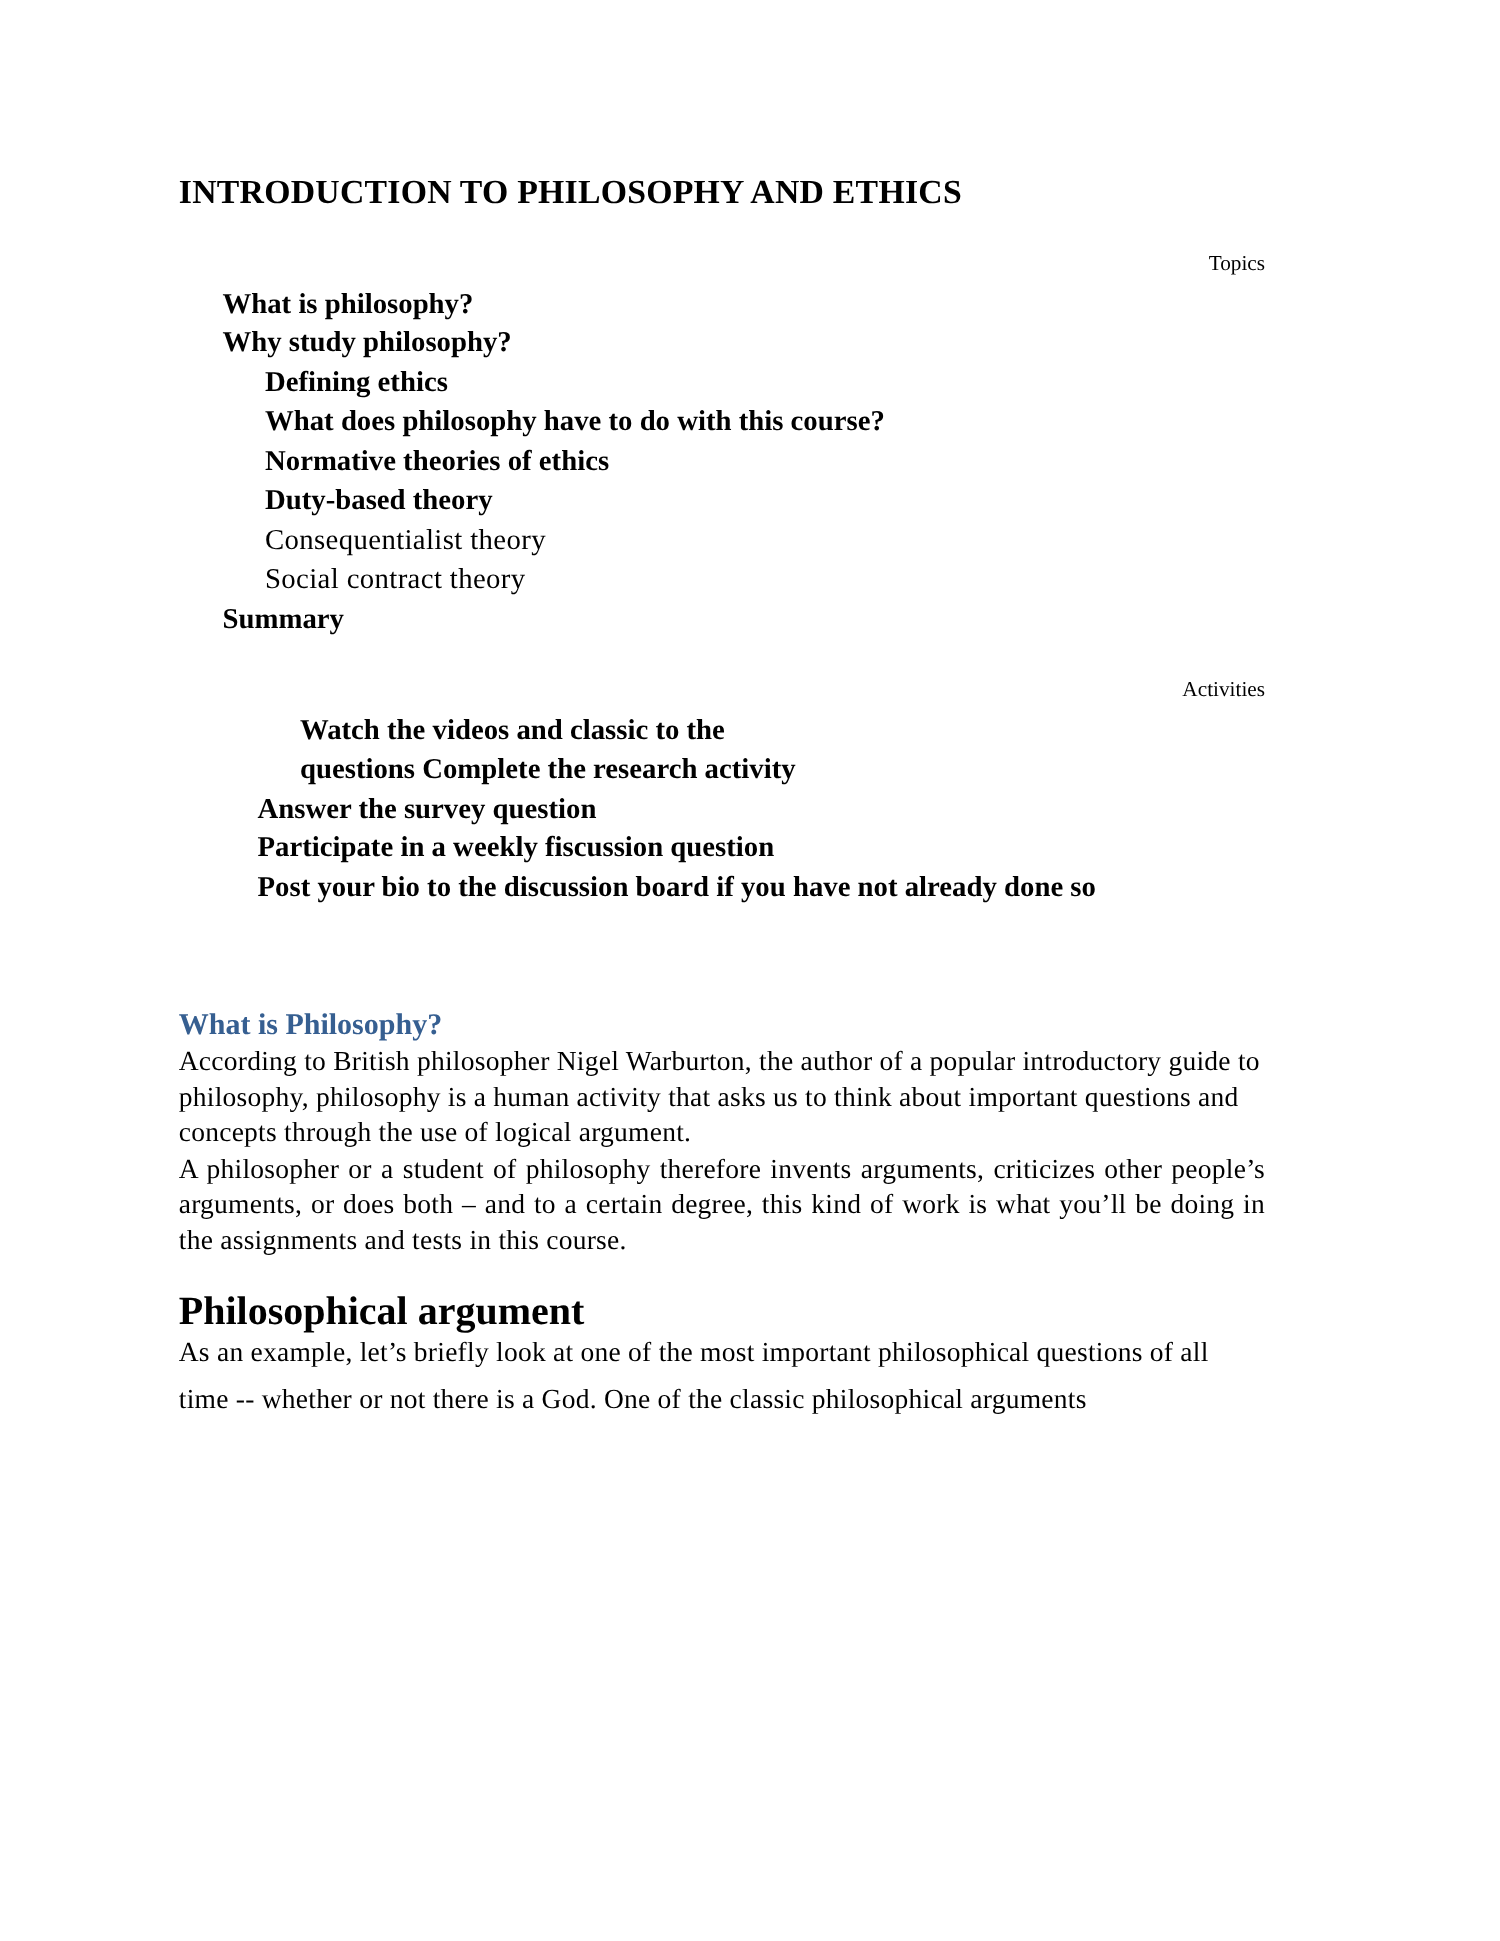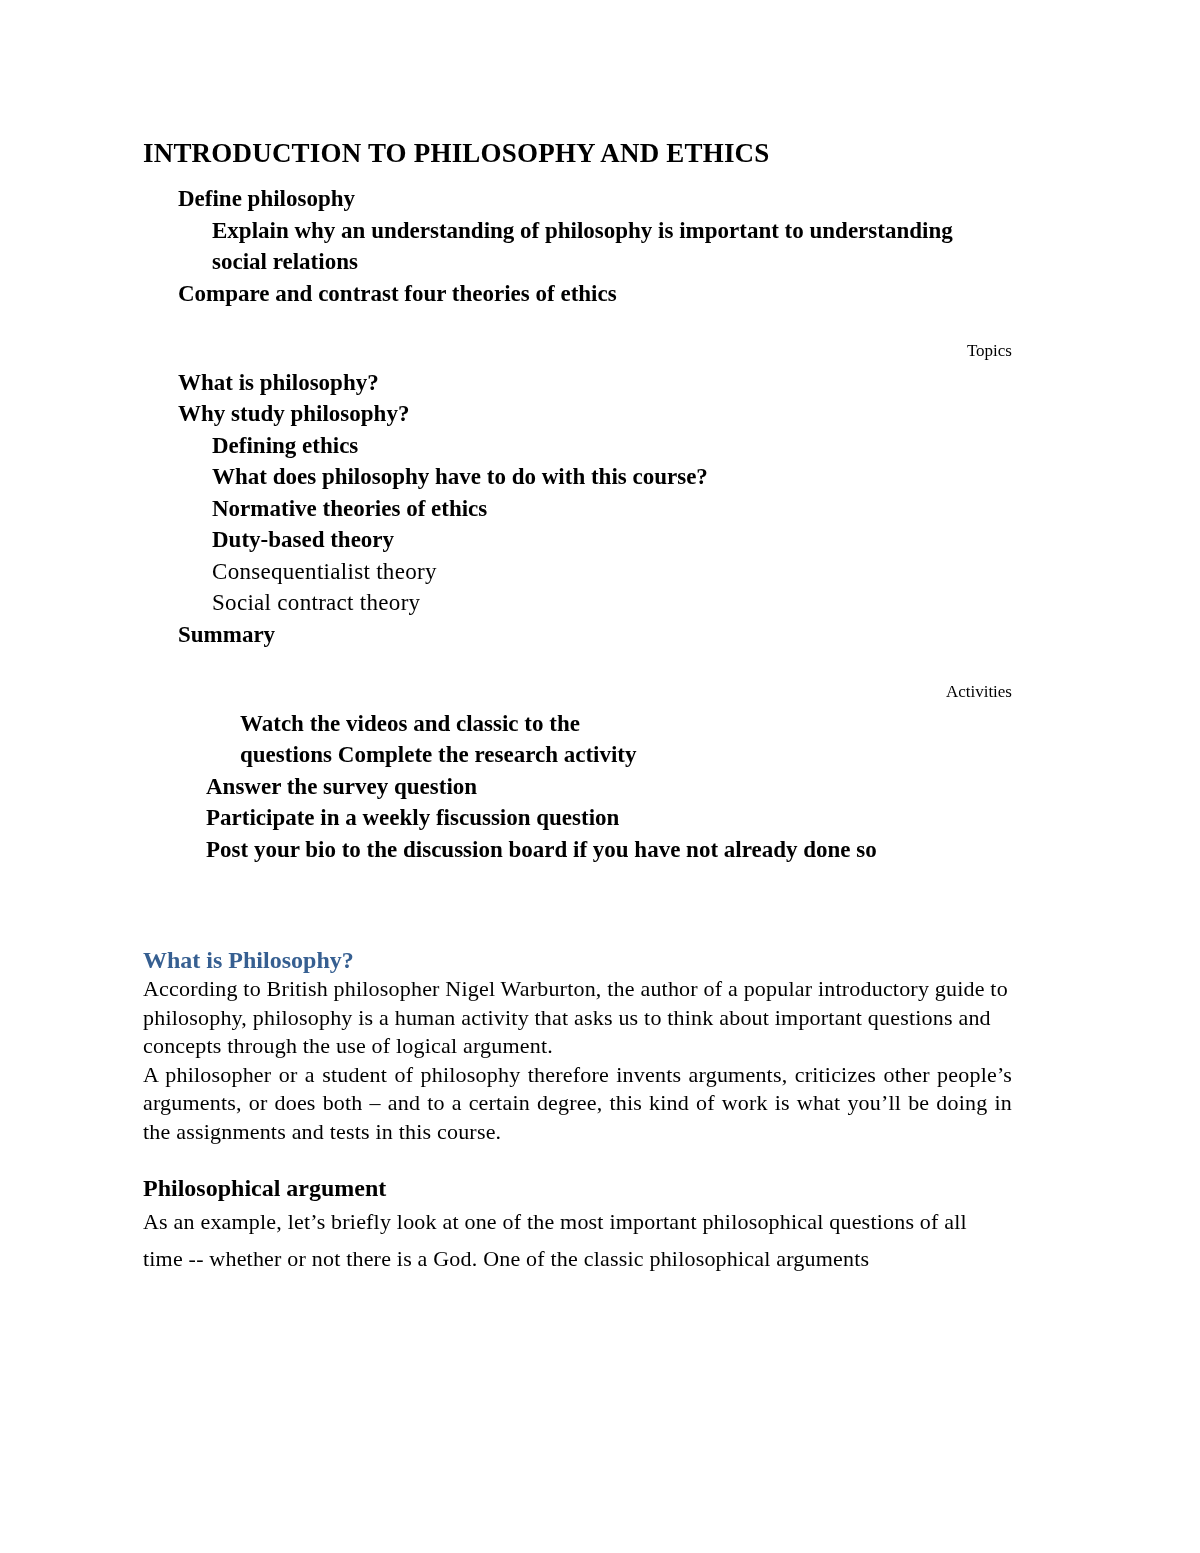--- a/index.html
+++ b/index.html
@@ -50,39 +50,33 @@
     color: #365F91;
   }
   .para {
     font-size: 22px;
     line-height: 28.6px;
     letter-spacing: 0.2px;
   }
   .para.justified { text-align: justify; }
   .sub-heading {
     margin-top: 26px;
-    font-size: 24px;
+    font-size: 32px;
     font-weight: 700;
     line-height: 30px;
   }
   .para.loose { line-height: 37px; }
 </style>
 </head>
 <body>
 
 <div class="page">
 
   <div class="doc-title">INTRODUCTION TO PHILOSOPHY AND ETHICS</div>
 
-  <div class="objectives">
-    <div class="outline-line ind1 bold">Define philosophy</div>
-    <div class="outline-line ind2 bold">Explain why an understanding of philosophy is important to understanding</div>
-    <div class="outline-line ind2 bold">social relations</div>
-    <div class="outline-line ind1 bold">Compare and contrast four theories of ethics</div>
-  </div>
 
   <div class="topics">
     <div class="section-heading">Topics</div>
     <div class="outline-line ind1 bold">What is philosophy?</div>
     <div class="outline-line ind1 bold">Why study philosophy?</div>
     <div class="outline-line ind2 bold">Defining ethics</div>
     <div class="outline-line ind2 bold">What does philosophy have to do with this course?</div>
     <div class="outline-line ind2 bold">Normative theories of ethics</div>
     <div class="outline-line ind2 bold">Duty-based theory</div>
     <div class="outline-line ind2 plain">Consequentialist theory</div>

